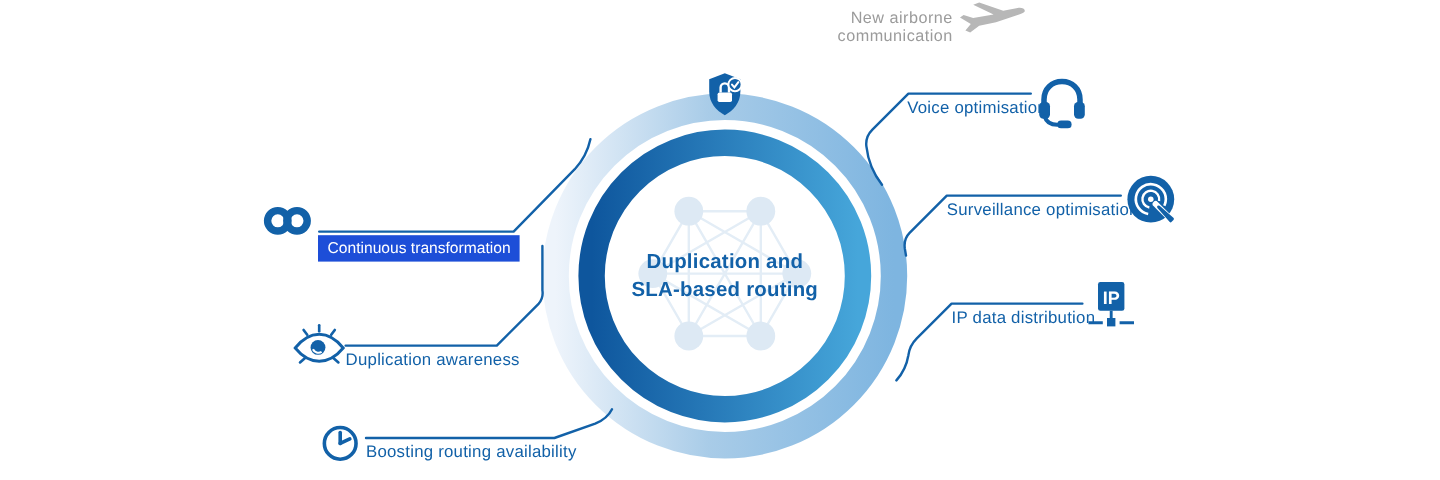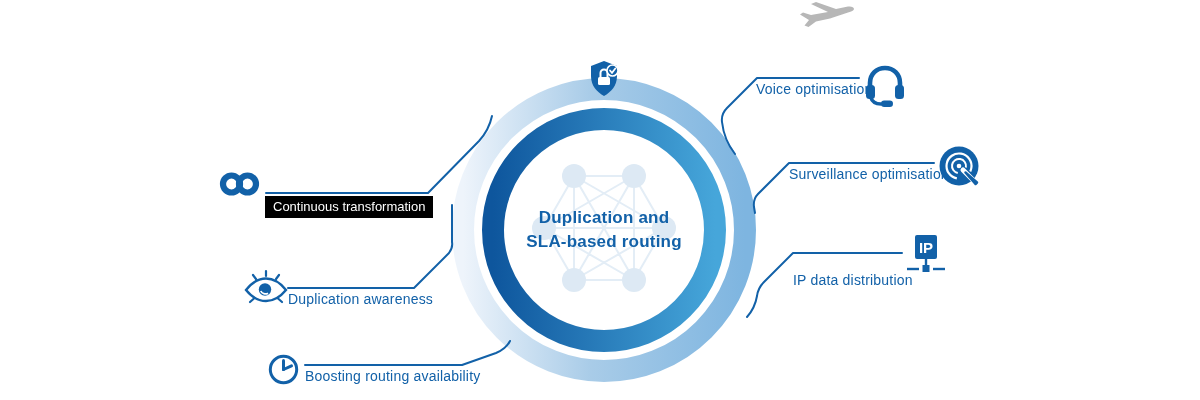--- a/index.html
+++ b/index.html
@@ -6,21 +6,21 @@
   .canvas{
     position:relative;width:1200px;height:400px;overflow:hidden;background:#fff;
     font-family:"Liberation Sans","DejaVu Sans",sans-serif;
   }
   .abs{position:absolute;}
   svg{display:block;}
   .label{
     color:#1261a8;font-size:14px;letter-spacing:.2px;white-space:nowrap;
   }
   .label--box{
-    background:#000000;color:#ffffff;font-size:13px;padding:3px 8px 4px 8px;
+    background:#1d4ed8;color:#ffffff;font-size:13px;padding:3px 8px 4px 8px;
   }
   .label--muted{color:#9b9b9b;font-size:13.5px;letter-spacing:.4px;}
   .center-title{
     width:220px;text-align:center;color:#1261a8;font-weight:bold;
     font-size:17px;line-height:1.4;white-space:pre-line;letter-spacing:.2px;
   }
 </style>
 </head>
 <body>
 
@@ -73,20 +73,21 @@
       <path d="M12.5,18 V14 A3.5,3.5 0 0 1 19.5,14 V18" stroke="#ffffff" stroke-width="2" fill="none"></path>
       <rect x="10" y="18" width="12" height="8" rx="1.5" fill="#ffffff"></rect>
       <circle cx="24.5" cy="11.5" r="5.5" fill="#1261a8" stroke="#ffffff" stroke-width="1.6"></circle>
       <path d="M22,11.5 L24,13.8 L27.3,9.5" stroke="#ffffff" stroke-width="1.7" fill="none" stroke-linecap="round"></path>
     </svg>
   </div>
 
   <div class="abs center-title" style="left:494px;top:206px;">Duplication and
 SLA-based routing</div>
 
+  <div class="abs label--muted" style="left:618px;top:7px;width:176px;text-align:right;">New airborne communication</div>
   <div class="abs" style="left:799px;top:1px;">
     <svg width="56" height="30" viewBox="0 0 56 30">
       <path fill="#b7b7b7" d="M55,8 C55,6 52,5 49,5.6 L37,8 L17,1 L12,3 L29,11 L12,14 L4,11.5 L1,13.5
                L10,19 L5.5,24.5 L9.5,26 L17,20.5 L31,17.5 L49,11.5 C52.5,10.5 55,9.5 55,8 Z"></path>
     </svg>
   </div>
 
   <div class="abs" style="left:218px;top:170px;">
     <svg width="44" height="28" viewBox="0 0 44 28">
       <g stroke="#1261a8" stroke-width="6.2" fill="none">
@@ -140,21 +141,21 @@
     <svg width="42" height="42" viewBox="0 0 42 42">
       <circle cx="21" cy="21" r="19.5" fill="#1261a8"></circle>
       <circle cx="21" cy="21" r="12.5" stroke="#ffffff" stroke-width="2.2" fill="none" stroke-dasharray="62,17" transform="rotate(100 21 21)"></circle>
       <circle cx="21" cy="21" r="7" stroke="#ffffff" stroke-width="2" fill="none" stroke-dasharray="33,11" transform="rotate(100 21 21)"></circle>
       <circle cx="21" cy="21" r="2.3" fill="#ffffff"></circle>
       <path d="M25,25 L36,36" stroke="#ffffff" stroke-width="5" stroke-linecap="round"></path>
       <path d="M27.5,27.5 L39,37.5 L37.5,39 Z" fill="#1261a8" stroke="#1261a8" stroke-width="2.5" stroke-linejoin="round"></path>
     </svg>
   </div>
 
-  <div class="abs label" style="left:793px;top:272px;">IP data distribution</div>
+  <div class="abs label" style="left:793px;top:256px;">IP data distribution</div>
   <div class="abs" style="left:906px;top:234px;text-align:right;">
     <svg width="40" height="42" viewBox="0 0 40 42">
       <rect x="9" y="1" width="22" height="24" rx="2" fill="#1261a8"></rect>
       <text x="20" y="19" text-anchor="middle" font-family="Liberation Sans, DejaVu Sans, sans-serif" font-size="15" font-weight="bold" fill="#ffffff">IP</text>
       <g stroke="#1261a8" stroke-width="2.4">
         <path d="M20,25 V31"></path>
           <path d="M1,35 H13"></path>
           <path d="M27,35 H39"></path>
       </g>
       <rect x="16.5" y="31" width="7" height="7" fill="#1261a8"></rect>

